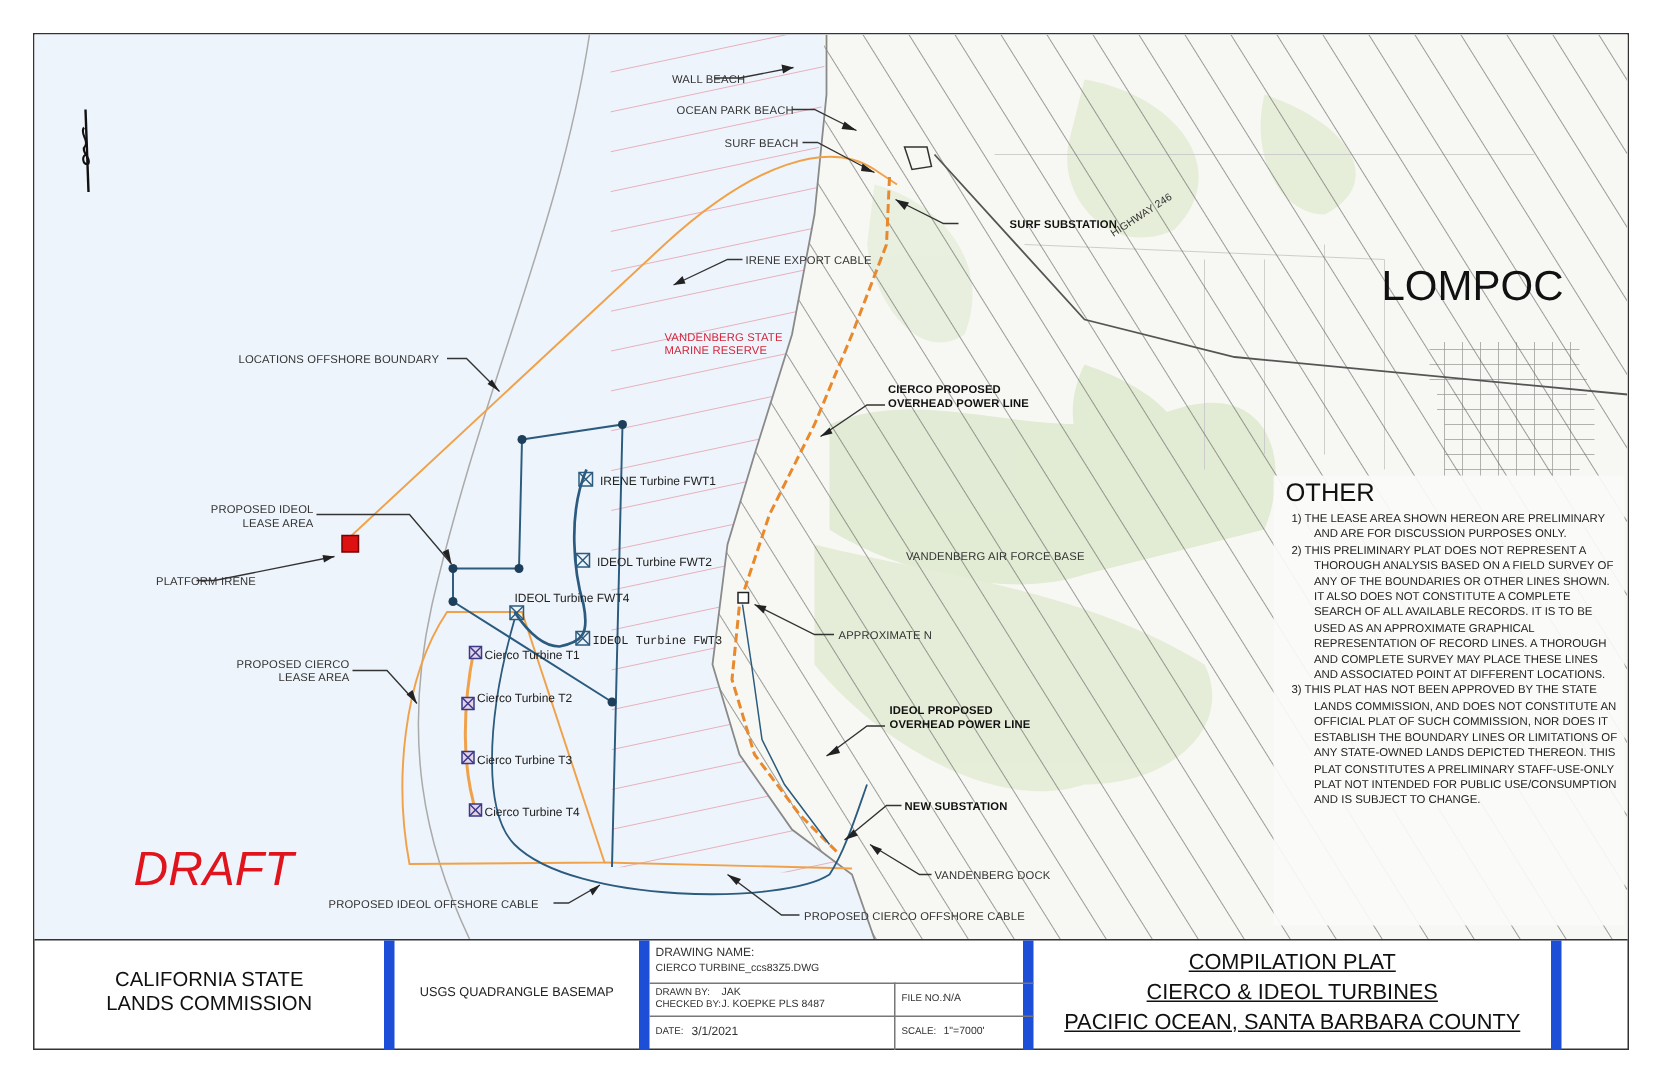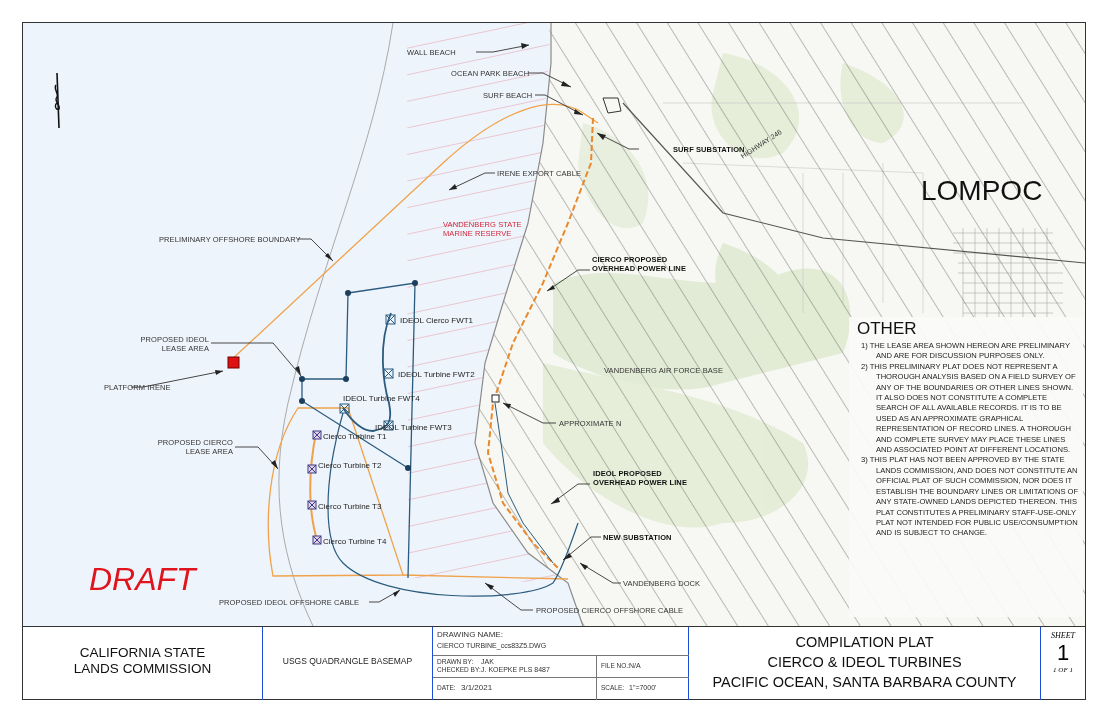--- a/index.html
+++ b/index.html
@@ -12,25 +12,25 @@
   .lbl.r{text-align:right;}
   .lbl.red{color:#d2263b;}
   .turb{position:absolute;font-size:8px;color:#222;white-space:nowrap;}
   .lompoc{position:absolute;left:898px;top:152px;font-size:28px;color:#111;}
   .draft{position:absolute;left:66px;top:538px;font-size:32px;color:#e0141c;font-style:italic;text-align:center;}
   .notes{position:absolute;left:826px;top:294px;width:234px;height:300px;background:rgba(250,250,248,0.93);}
   .notes h2{margin:0;font-size:17px;font-weight:normal;color:#111;padding:2px 0 0 8px;}
   .notes ol{list-style:none;margin:2px 0 0 0;padding:0 4px 0 12px;}
   .notes li{font-size:7.6px;line-height:10.4px;color:#222;padding-left:15px;text-indent:-15px;}
   .tb{position:absolute;left:0;top:603px;width:1062px;height:73px;border-top:1.5px solid #333;}
-  .cell{position:absolute;top:0;height:73px;border-right:1px solid #1d4ed8;box-sizing:border-box;}
+  .cell{position:absolute;top:0;height:73px;border-right:7px solid #1d4ed8;box-sizing:border-box;}
   .t-csl{left:0;width:240px;font-size:13.5px;color:#111;text-align:center;padding-top:18px;line-height:16px;}
   .t-usgs{left:240px;width:170px;font-size:8.5px;color:#222;text-align:center;padding-top:29px;}
   .t-draw{left:410px;width:256px;}
-  .t-title{left:666px;width:352px;font-size:14.5px;color:#111;text-align:center;line-height:20px;padding-top:5px;}
+  .t-title{left:666px;width:352px;font-size:14.5px;color:#111;text-align:center;line-height:20px;padding-top:5px;text-decoration:underline;}
   .t-sheet{left:1018px;width:44px;border-right:none;text-align:center;font-family:"Liberation Serif",serif;font-style:italic;}
   .sm{position:absolute;font-size:7px;color:#333;white-space:nowrap;}
   .hl{position:absolute;height:0;border-top:1px solid #777;}
   .vl{position:absolute;width:0;border-left:1px solid #777;}
 </style>
 </head>
 <body>
 
 <div class="sheet">
   <div class="map">
@@ -202,26 +202,26 @@
     </svg>
 
     <div class="lompoc">LOMPOC</div>
     <div class="lbl red" style="left:420px;top:197px;font-size:7.5px;line-height:9px;">
       <div>VANDENBERG STATE</div>
       <div>MARINE RESERVE</div>
     </div>
     <div class="lbl" style="left:581px;top:343px;">VANDENBERG AIR FORCE BASE</div>
     <div class="lbl" style="left:716px;top:130px;transform:rotate(-33deg);transform-origin:left top;font-size:7px;">HIGHWAY 246</div>
 
-    <div class="lbl" style="left:384px;top:25px;">WALL BEACH</div>
+    <div class="lbl" style="left:425px;top:25px;">WALL BEACH</div>
     <div class="lbl" style="left:428px;top:46px;">OCEAN PARK BEACH</div>
     <div class="lbl" style="left:460px;top:68px;">SURF BEACH</div>
     <div class="lbl b" style="left:618px;top:122px;margin-left:32px;">SURF SUBSTATION</div>
     <div class="lbl" style="left:474px;top:146px;">IRENE EXPORT CABLE</div>
-    <div class="lbl" style="left:136px;top:212px;">PRELIMINARY OFFSHORE BOUNDARY</div>
+    <div class="lbl" style="left:136px;top:212px;">LOCATIONS OFFSHORE BOUNDARY</div>
     <div class="lbl b" style="left:569px;top:232px;">
       <div>CIERCO PROPOSED</div>
       <div>OVERHEAD POWER LINE</div>
     </div>
     <div class="lbl r" style="left:110px;top:312px;width:76px;">
       <div>PROPOSED IDEOL</div>
       <div>LEASE AREA</div>
     </div>
     <div class="lbl" style="left:81px;top:360px;">PLATFORM IRENE</div>
     <div class="lbl r" style="left:128px;top:415px;width:82px;">
@@ -231,23 +231,23 @@
     <div class="lbl" style="left:536px;top:396px;">APPROXIMATE N</div>
     <div class="lbl b" style="left:570px;top:446px;">
       <div>IDEOL PROPOSED</div>
       <div>OVERHEAD POWER LINE</div>
     </div>
     <div class="lbl b" style="left:580px;top:510px;">NEW SUBSTATION</div>
     <div class="lbl" style="left:600px;top:556px;">VANDENBERG DOCK</div>
     <div class="lbl" style="left:196px;top:575px;">PROPOSED IDEOL OFFSHORE CABLE</div>
     <div class="lbl" style="left:513px;top:583px;">PROPOSED CIERCO OFFSHORE CABLE</div>
 
-    <div class="turb" style="left:377px;top:293px;">IDEOL Cierco FWT1</div>
+    <div class="turb" style="left:377px;top:293px;">IRENE Turbine FWT1</div>
     <div class="turb" style="left:375px;top:347px;">IDEOL Turbine FWT2</div>
-    <div class="turb" style="left:352px;top:400px;">IDEOL Turbine FWT3</div>
+    <div class="turb" style="left:372px;top:400px;font-family:Liberation Mono, monospace;">IDEOL Turbine FWT3</div>
     <div class="turb" style="left:340px;top:395px;transform:translate(-20px,-24px);">IDEOL Turbine FWT4</div>
     <div class="turb" style="left:300px;top:409px;">Cierco Turbine T1</div>
     <div class="turb" style="left:295px;top:438px;">Cierco Turbine T2</div>
     <div class="turb" style="left:295px;top:479px;">Cierco Turbine T3</div>
     <div class="turb" style="left:300px;top:514px;">Cierco Turbine T4</div>
 
     <div class="draft">DRAFT</div>
 
     <div class="notes">
       <h2>OTHER</h2>
@@ -280,19 +280,14 @@
       <div class="sm" style="left:4px;top:57px;font-size:6.5px;">DATE:</div>
       <div class="sm" style="left:28px;top:56px;font-size:8px;">3/1/2021</div>
       <div class="sm" style="left:168px;top:57px;font-size:6.5px;">SCALE:</div>
       <div class="sm" style="left:196px;top:57px;">1"=7000'</div>
     </div>
     <div class="cell t-title">
       <div>COMPILATION PLAT</div>
       <div>CIERCO &amp; IDEOL TURBINES</div>
       <div>PACIFIC OCEAN, SANTA BARBARA COUNTY</div>
     </div>
-    <div class="cell t-sheet">
-      <div style="font-size:8px;padding-top:4px;">SHEET</div>
-      <div style="font-size:22px;font-family:'Liberation Sans',sans-serif;font-style:normal;line-height:26px;">1</div>
-      <div style="font-size:7px;">1 OF 1</div>
-    </div>
   </div>
 </div>
 
 </body></html>

